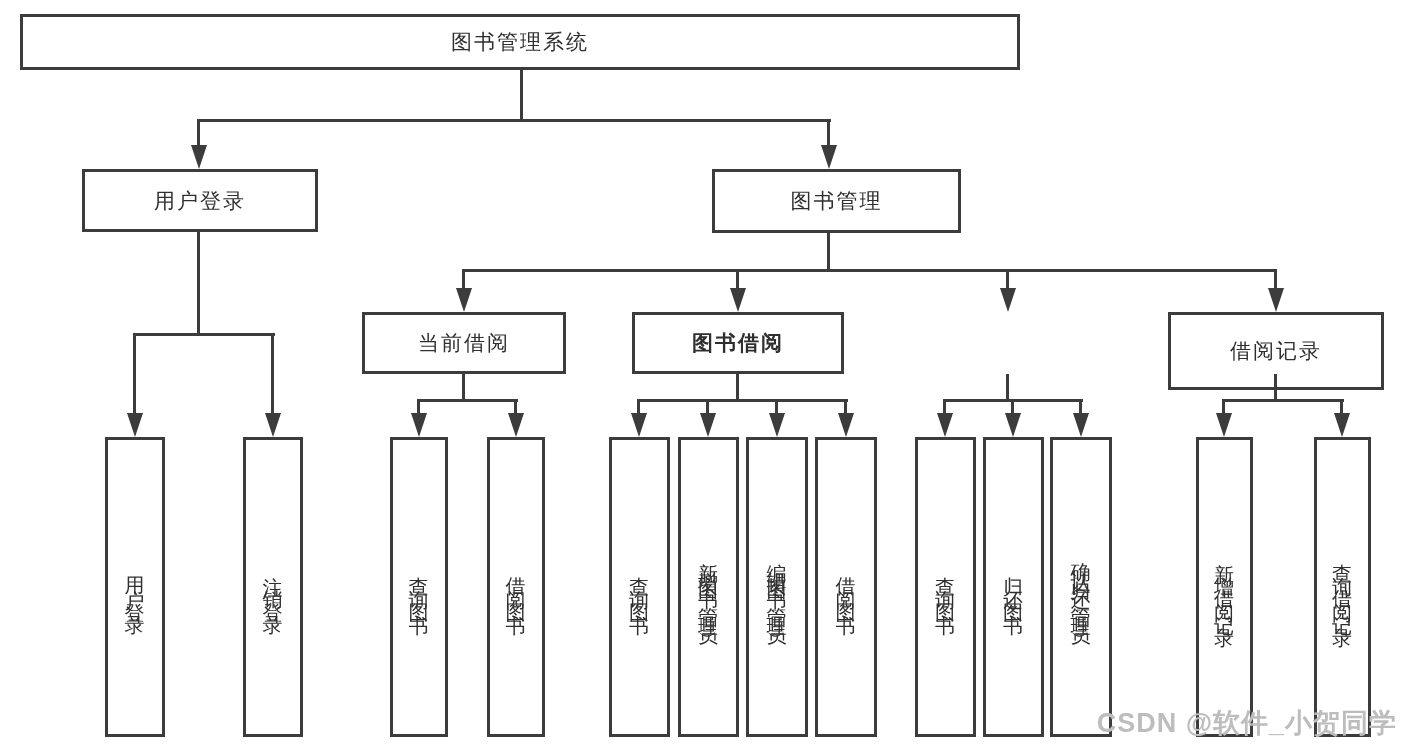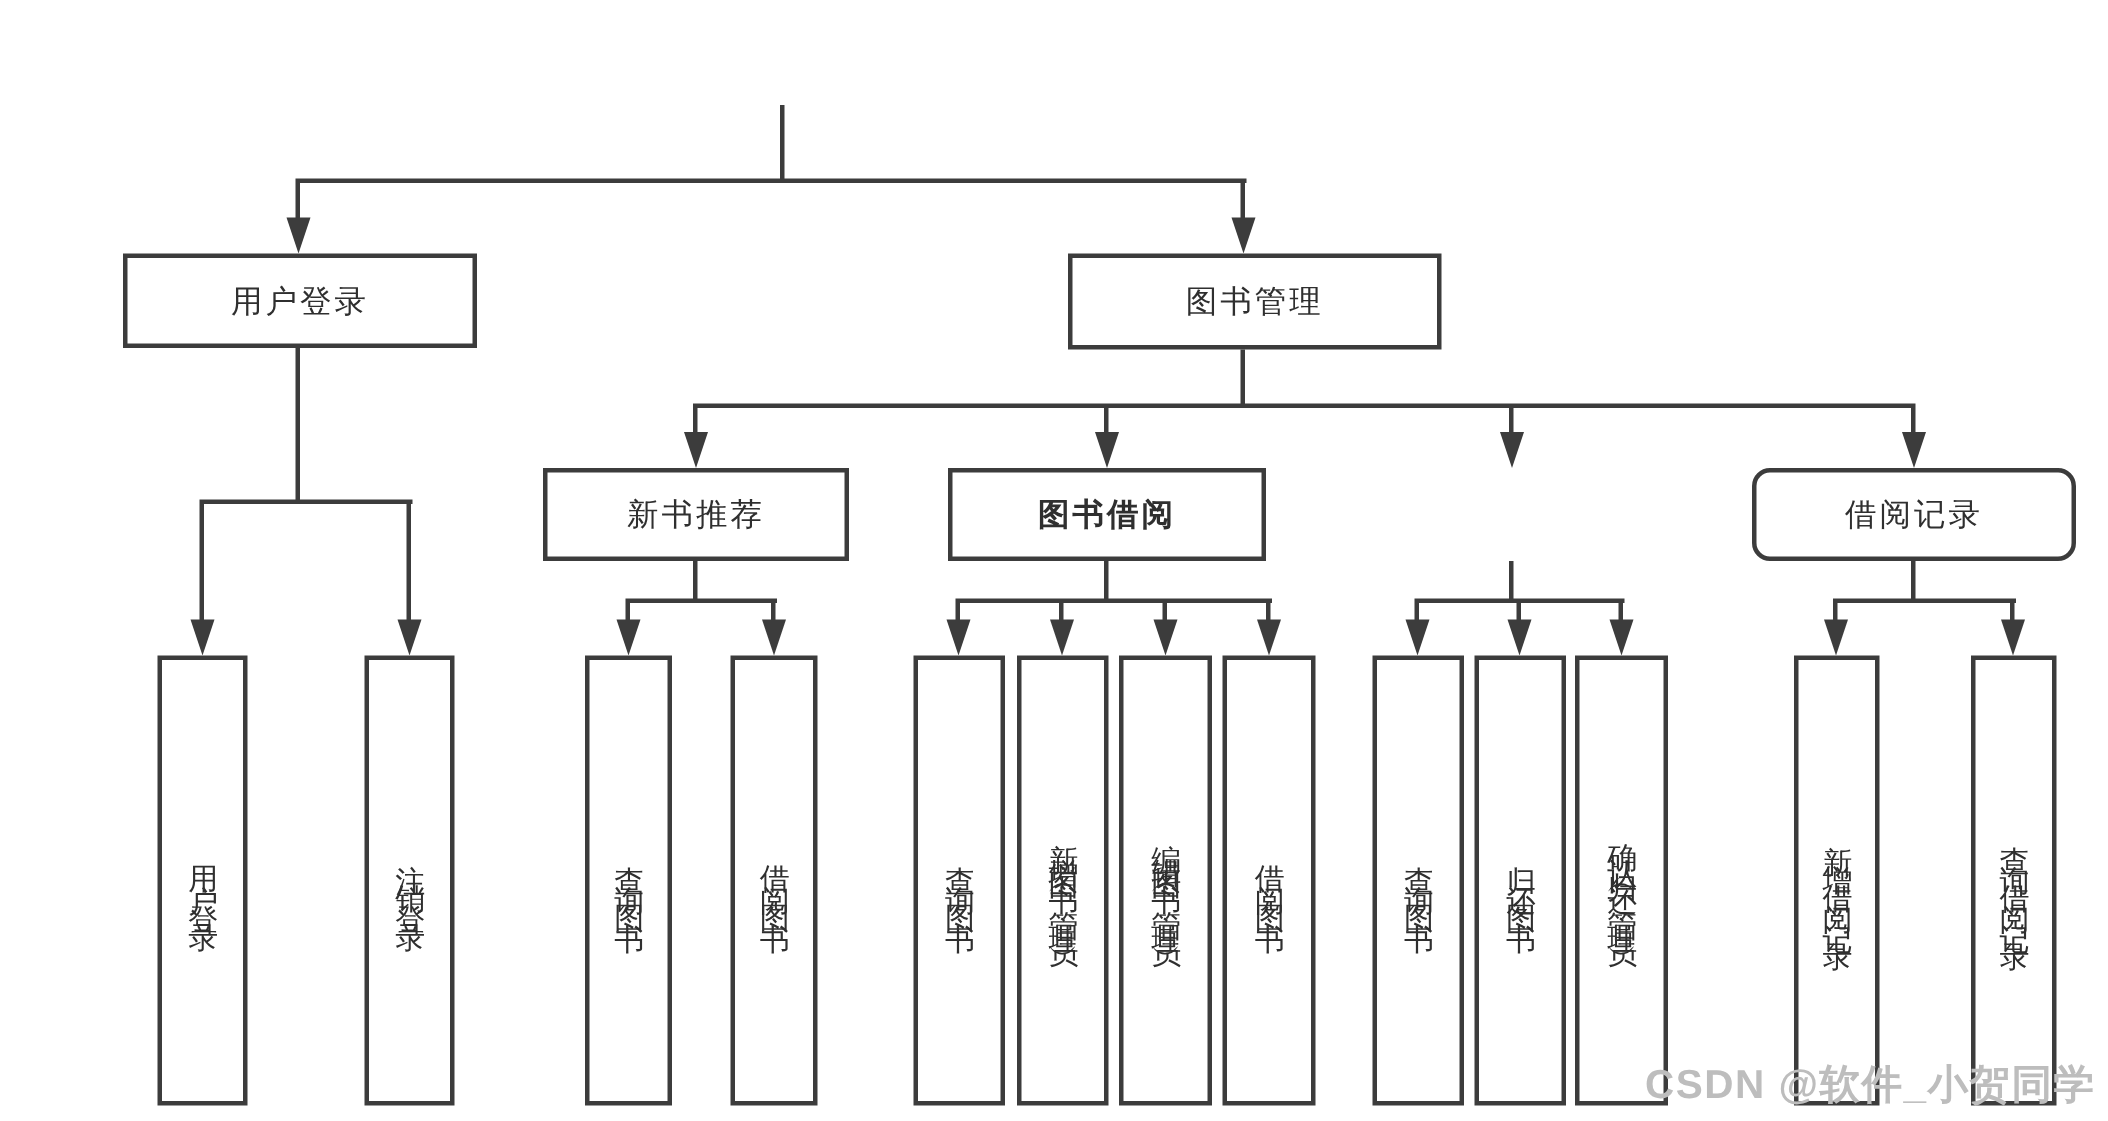--- a/index.html
+++ b/index.html
@@ -28,20 +28,21 @@
   .watermark{
     position:absolute;right:8px;bottom:6px;font-size:27px;
     color:var(--wm,#bdbdbd);letter-spacing:1px;z-index:5;font-weight:bold;
   }
 </style>
 </head>
 <body>
 
 <div class="canvas" style="--line: #3c3c3c; --text: #2f2f2f; --bg: #ffffff; --wm: #bdbdbd;">
 
+  <div class="box" style="left:20px;top:14px;width:1000px;height:56px;">图书管理系统</div>
 
   <div class="vl" style="left:520px;top:70px;height:52px;"></div>
   <div class="hl" style="left:197px;top:119px;width:634px;"></div>
   <div class="vl" style="left:197px;top:122px;height:24px;"></div>
   <div class="arrow" style="left:191px;top:145px;"></div>
   <div class="vl" style="left:827px;top:122px;height:24px;"></div>
   <div class="arrow" style="left:821px;top:145px;"></div>
 
   <div class="box" style="left:82px;top:169px;width:236px;height:63px;">用户登录</div>
   <div class="box" style="left:712px;top:169px;width:249px;height:64px;">图书管理</div>
@@ -57,23 +58,23 @@
   <div class="hl" style="left:462px;top:269px;width:815px;"></div>
   <div class="vl" style="left:462px;top:272px;height:17px;"></div>
   <div class="arrow" style="left:456px;top:288px;"></div>
   <div class="vl" style="left:736px;top:272px;height:17px;"></div>
   <div class="arrow" style="left:730px;top:288px;"></div>
   <div class="vl" style="left:1006px;top:272px;height:17px;"></div>
   <div class="arrow" style="left:1000px;top:288px;"></div>
   <div class="vl" style="left:1274px;top:272px;height:17px;"></div>
   <div class="arrow" style="left:1268px;top:288px;"></div>
 
-  <div class="box" style="left:362px;top:312px;width:204px;height:62px;">新书推荐</div>
+  <div class="box" style="left:362px;top:312px;width:204px;height:62px;">当前借阅</div>
   <div class="box" style="left:632px;top:312px;width:212px;height:62px;font-weight:bold;">图书借阅</div>
-  <div class="box" style="left:1168px;top:312px;width:216px;height:62px;border-radius:12px;">借阅记录</div>
+  <div class="box" style="left:1168px;top:312px;width:216px;height:78px;">借阅记录</div>
 
   <div class="vl" style="left:462px;top:374px;height:28px;"></div>
   <div class="hl" style="left:417px;top:399px;width:101px;"></div>
   <div class="vl" style="left:417px;top:402px;height:12px;"></div>
   <div class="arrow" style="left:411px;top:413px;"></div>
   <div class="vl" style="left:514px;top:402px;height:12px;"></div>
   <div class="arrow" style="left:508px;top:413px;"></div>
 
   <div class="vl" style="left:736px;top:374px;height:28px;"></div>
   <div class="hl" style="left:637px;top:399px;width:211px;"></div>

